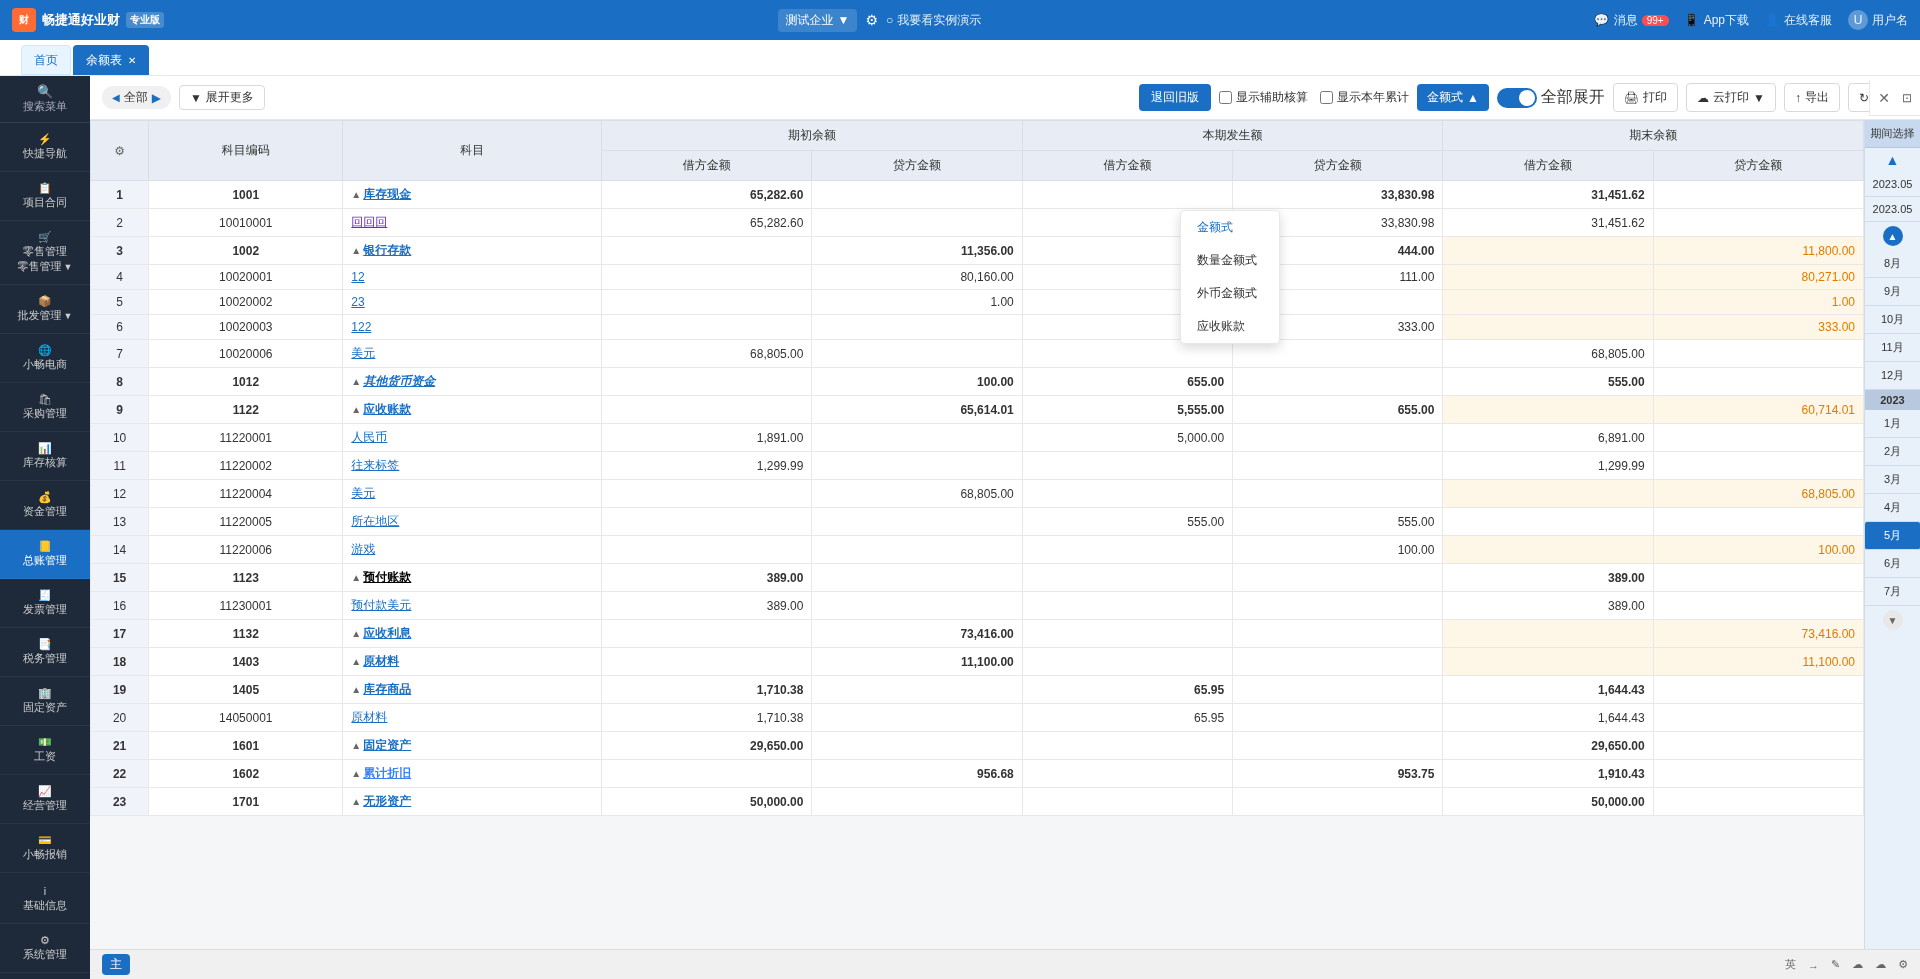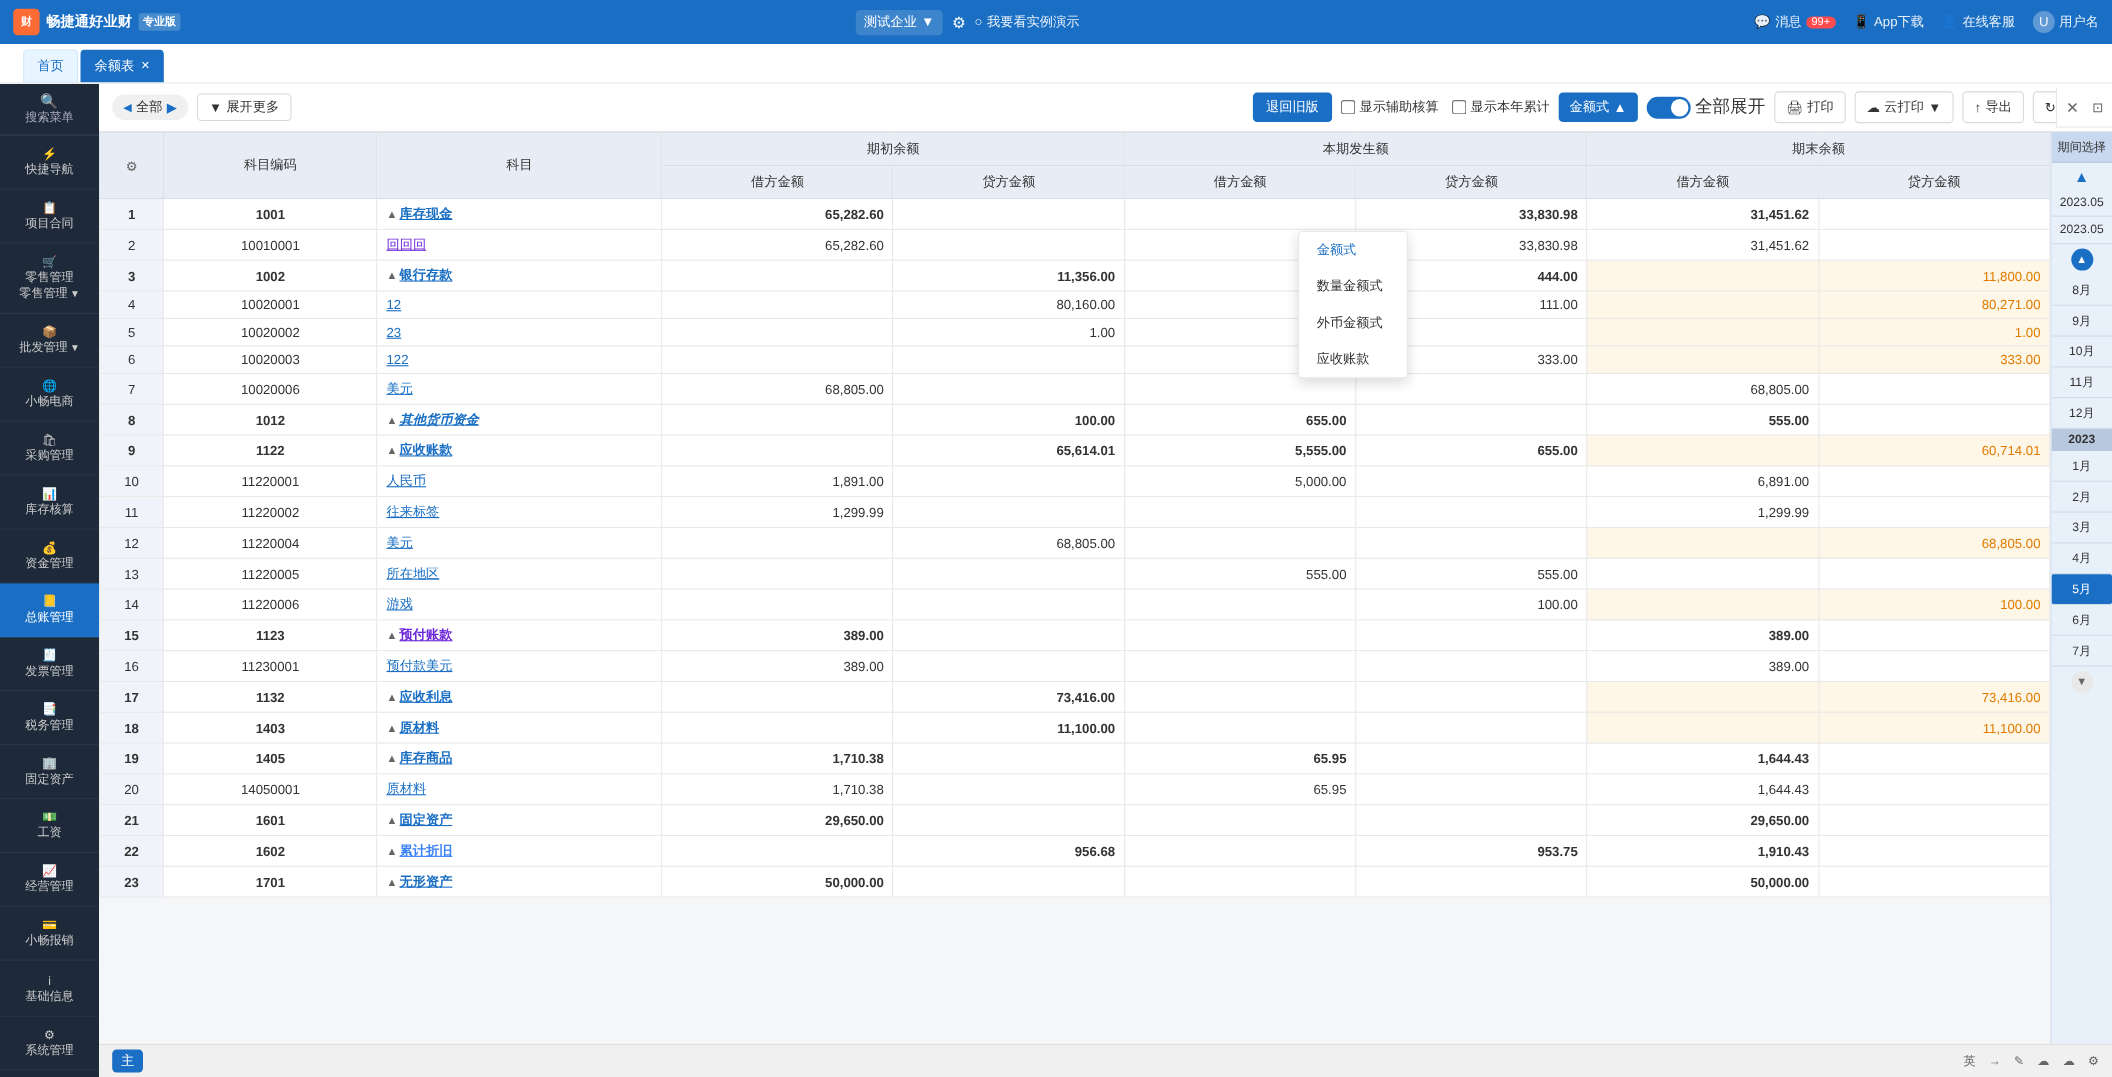--- a/index.html
+++ b/index.html
@@ -642,21 +642,21 @@
                 <td class="col-amount td-right"></td>
                 <td class="col-amount td-right"></td>
                 <td class="col-amount td-right"></td>
                 <td class="col-amount td-right">100.00</td>
                 <td class="col-amount td-right td-highlight"></td>
                 <td class="col-amount td-right td-highlight">100.00</td>
               </tr>
               <tr class="row-parent">
                 <td class="col-num td-center">15</td>
                 <td class="col-code td-center">1123</td>
-                <td class="col-name"><span style="color:#666; margin-right:2px; font-size:10px;">▲</span><u style="color:#6d28d9; cursor:pointer;">预付账款</u></td>
+                <td class="col-name"><span style="color:#666; margin-right:2px; font-size:10px;">▲</span><u style="color:#000000; cursor:pointer;">预付账款</u></td>
                 <td class="col-amount td-right">389.00</td>
                 <td class="col-amount td-right"></td>
                 <td class="col-amount td-right"></td>
                 <td class="col-amount td-right"></td>
                 <td class="col-amount td-right">389.00</td>
                 <td class="col-amount td-right"></td>
               </tr>
               <tr>
                 <td class="col-num td-center">16</td>
                 <td class="col-code td-center">11230001</td>

